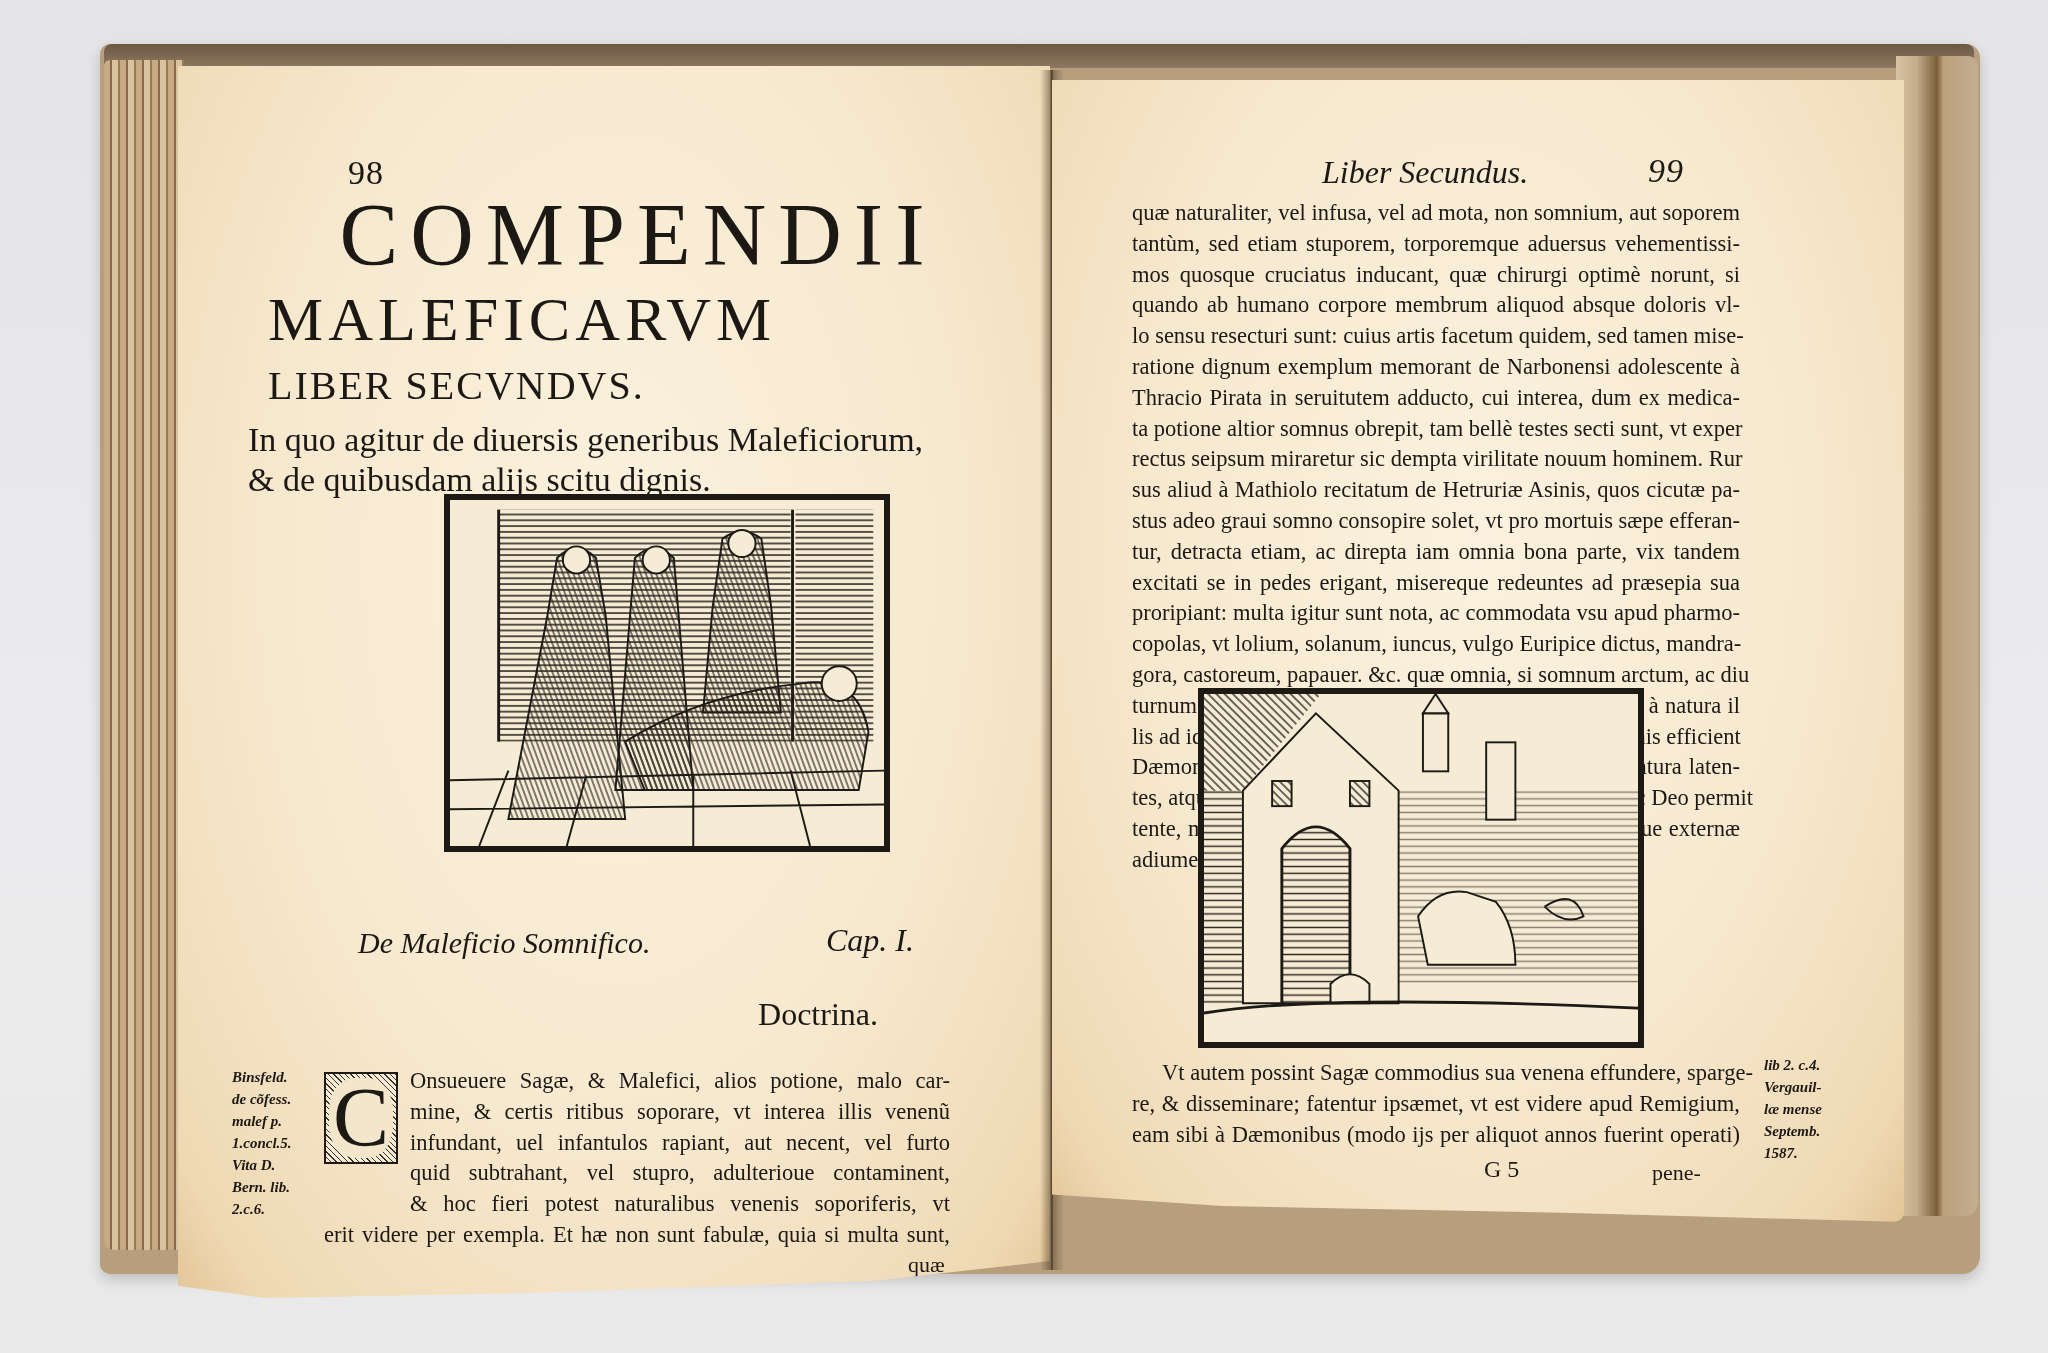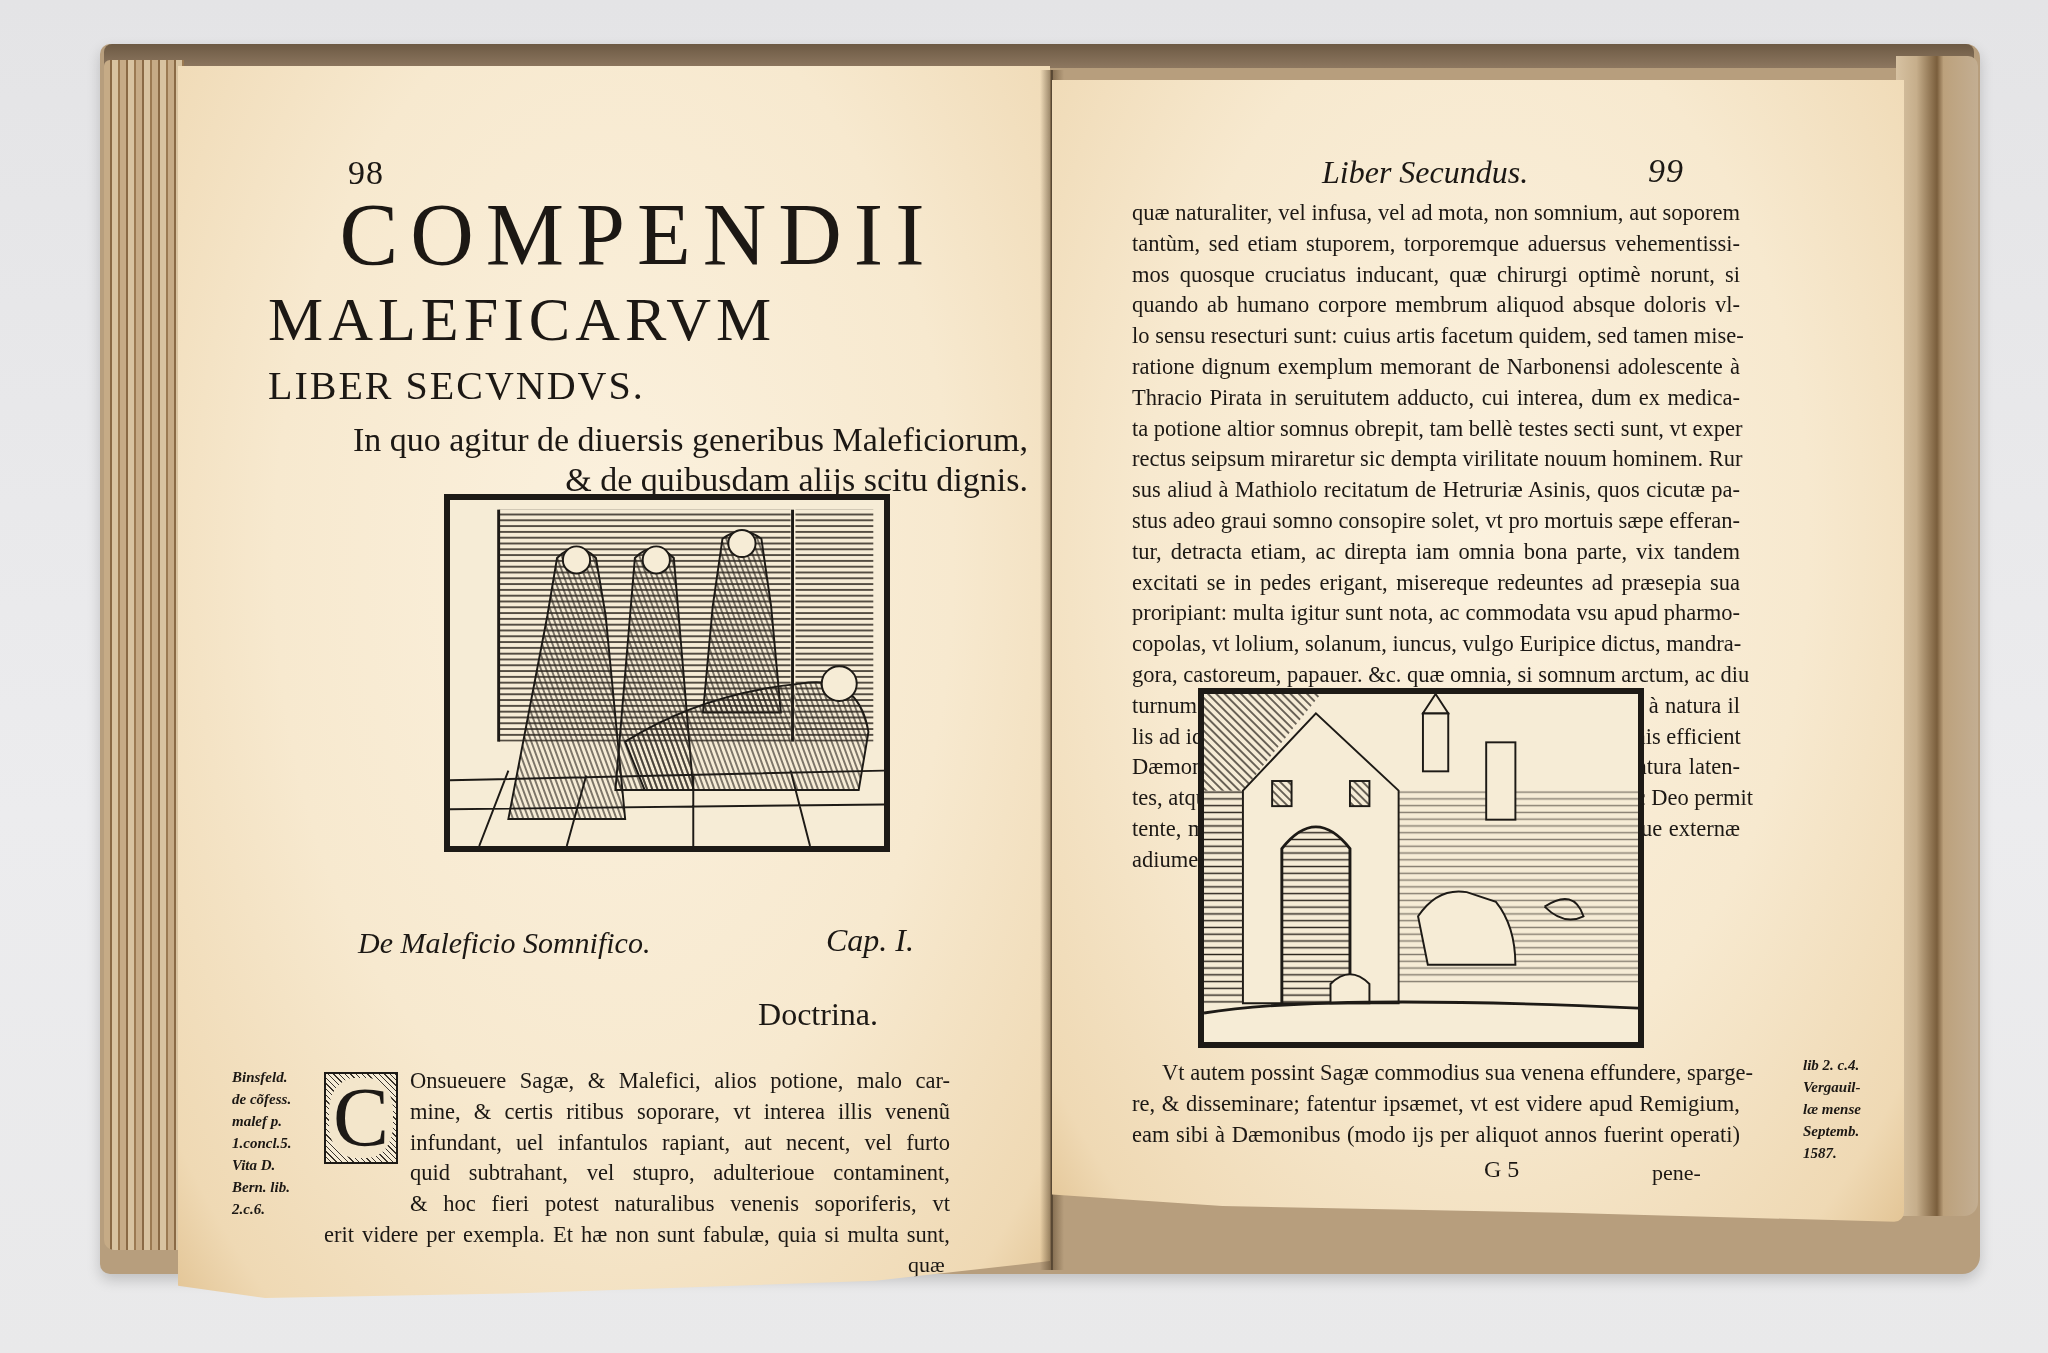--- a/index.html
+++ b/index.html
@@ -43,21 +43,21 @@
                 clip-path: polygon(0 0,100% 0,100% 100%,60% 99.2%,20% 98.6%,0 97.6%); }
   .gutter {
     position: absolute; left: 1040px; top: 70px; width: 24px; height: 1200px;
     background: linear-gradient(90deg,rgba(120,90,55,0) 0,rgba(80,60,35,0.55) 45%,rgba(30,20,10,0.8) 50%,rgba(80,60,35,0.45) 55%,rgba(120,90,55,0) 100%);
   }
   .abs { position: absolute; }
   .folio { font-size: 34px; letter-spacing: 1px; }
   .title-big { font-size: 88px; letter-spacing: 12px; font-weight: normal; text-align: center; }
   .title-mid { font-size: 62px; letter-spacing: 5px; text-align: left; }
   .title-sm  { font-size: 40px; letter-spacing: 2px; text-align: left; }
-  .subtitle  { font-size: 34px; text-align: right; line-height: 40px; }
+  .subtitle  { font-size: 34px; text-align: left; line-height: 40px; }
   .italic { font-style: italic; }
   .body-text { font-size: 22.5px; line-height: 30.8px; text-align: justify; white-space: nowrap; }
   .body-text div { text-align-last: justify; }
   .margin-note { font-size: 15px; font-style: italic; line-height: 22px; font-weight: bold; }
   .woodcut {
     position: absolute; border: 6px solid #1d1a16; background: #f6ecd6;
     overflow: hidden;
   }
   .woodcut svg { width: 100%; height: 100%; display: block; }
   .drop-cap {
@@ -200,21 +200,21 @@
       <path d="M350 220 Q380 200 390 230 Q370 240 350 220" fill="none" stroke="#1d1a16" stroke-width="2"></path>
     </svg>
   </div>
 
   <div class="abs body-text" style="left:80px; top:978px; width:608px;">
     <div style="padding-left:30px;">Vt autem possint Sagæ commodius sua venena effundere, sparge-</div>
     <div>re, &amp; disseminare; fatentur ipsæmet, vt est videre apud Remigium,</div>
     <div>eam sibi à Dæmonibus (modo ijs per aliquot annos fuerint operati)</div>
   </div>
 
-  <div class="abs margin-note" style="left:712px; top:974px; width:90px;margin-left:39px;">
+  <div class="abs margin-note" style="left:712px; top:974px; width:90px;">
     <div>lib 2. c.4.</div>
     <div>Vergauil-</div>
     <div>læ mense</div>
     <div>Septemb.</div>
     <div>1587.</div>
   </div>
 
   <div class="abs" style="left:432px; top:1076px; font-size:24px;">G 5</div>
   <div class="abs" style="left:600px; top:1080px; font-size:22px;">pene-</div>
 </div>

